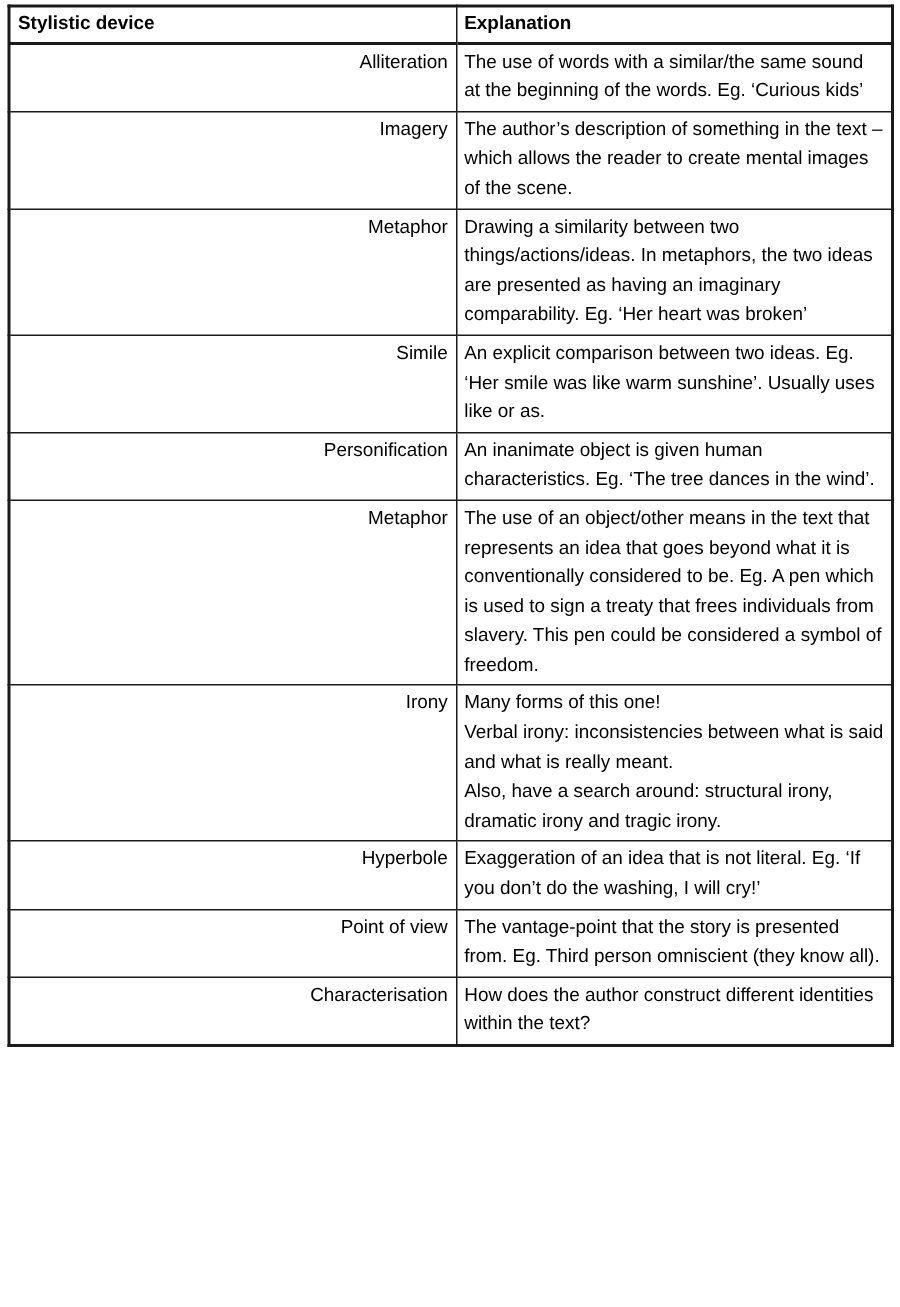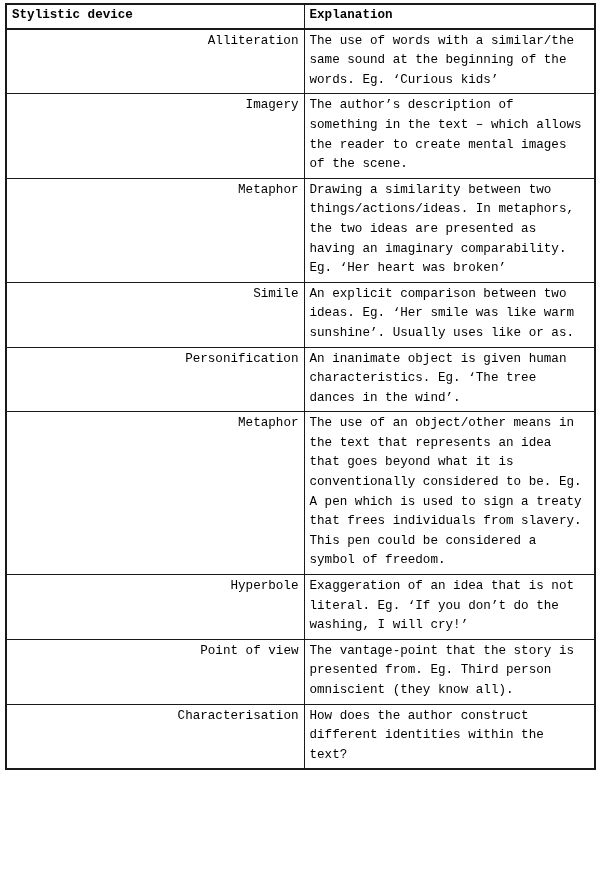--- a/index.html
+++ b/index.html
@@ -12,21 +12,20 @@
     height: 871px;
     font-family: "Liberation Sans", sans-serif;
     color: #000000;
     overflow: hidden;
   }
   #page {
     position: relative;
     width: 600px;
     height: 676px;
     background: #ffffff;
-    font-family: Liberation Mono, monospace;
   }
   table.devices-table {
     position: absolute;
     left: 5px;
     top: 3px;
     width: 589px;
     border-collapse: collapse;
     table-layout: fixed;
     background: #ffffff;
     border: 2px solid #1a1a1a;
@@ -99,20 +98,28 @@
         </tr>
         <tr>
           <td class="device-cell">Personification</td>
           <td class="explanation-cell">An inanimate object is given human characteristics. Eg. ‘The tree dances in the wind’.</td>
         </tr>
         <tr>
           <td class="device-cell">Metaphor</td>
           <td class="explanation-cell">The use of an object/other means in the text that represents an idea that goes beyond what it is conventionally considered to be. Eg. A pen which is used to sign a treaty that frees individuals from slavery. This pen could be considered a symbol of freedom.</td>
         </tr>
         <tr>
+          <td class="device-cell">Irony</td>
+          <td class="explanation-cell">
+            <p>Many forms of this one!</p>
+            <p>Verbal irony: inconsistencies between what is said and what is really meant.</p>
+            <p>Also, have a search around: structural irony, dramatic irony and tragic irony.</p>
+          </td>
+        </tr>
+        <tr>
           <td class="device-cell">Hyperbole</td>
           <td class="explanation-cell">Exaggeration of an idea that is not literal. Eg. ‘If you don’t do the washing, I will cry!’</td>
         </tr>
         <tr>
           <td class="device-cell">Point of view</td>
           <td class="explanation-cell">The vantage-point that the story is presented from. Eg. Third person omniscient (they know all).</td>
         </tr>
         <tr>
           <td class="device-cell">Characterisation</td>
           <td class="explanation-cell">How does the author construct different identities within the text?</td>

